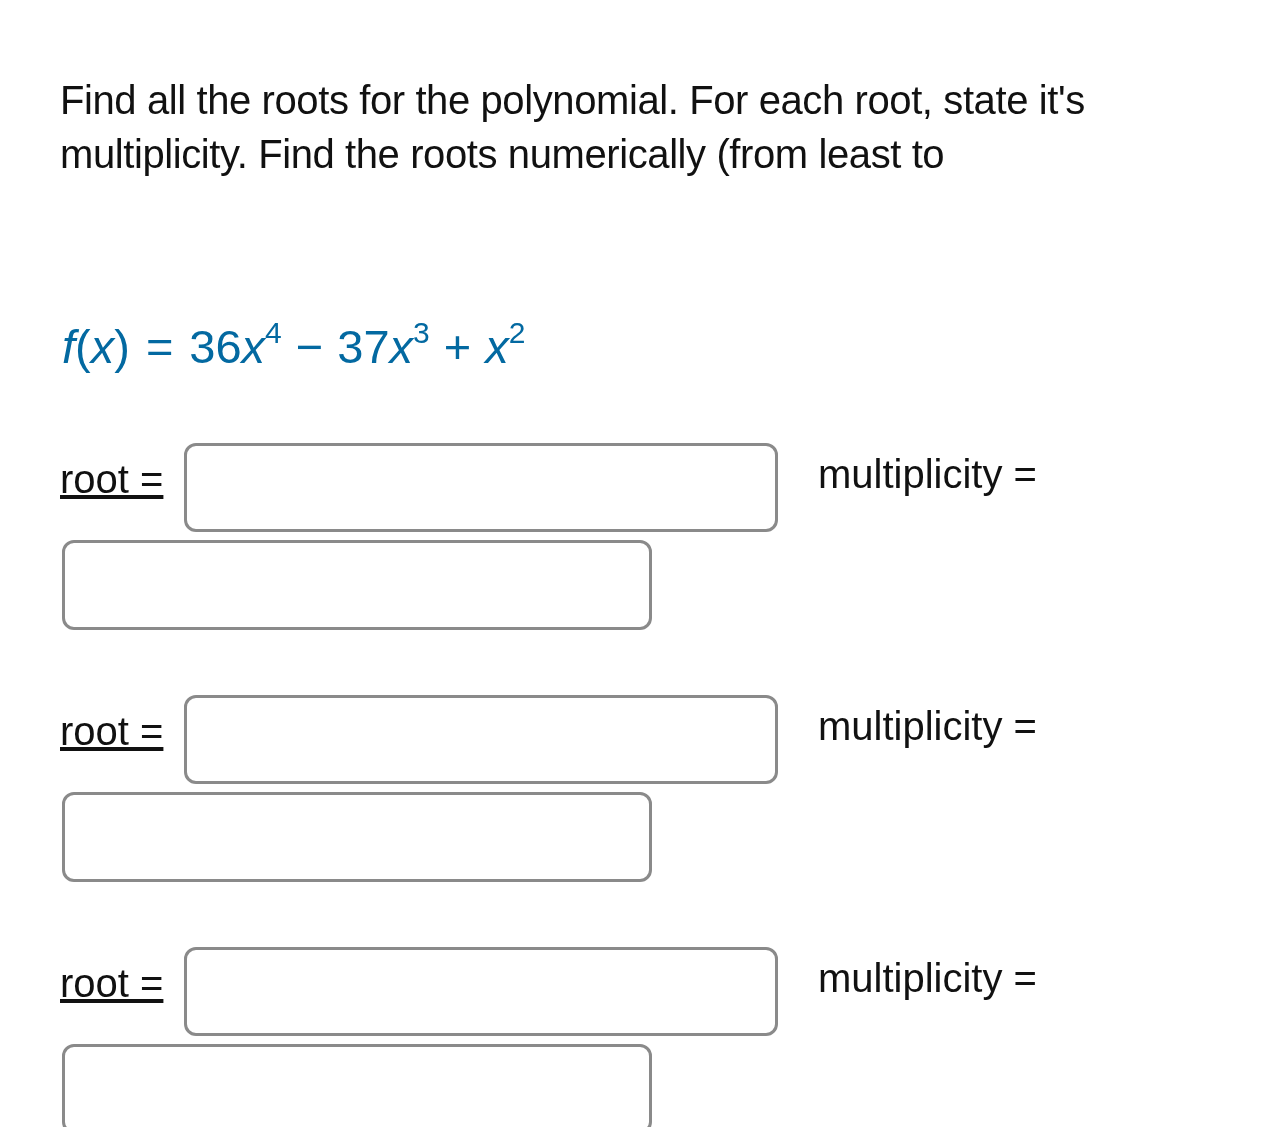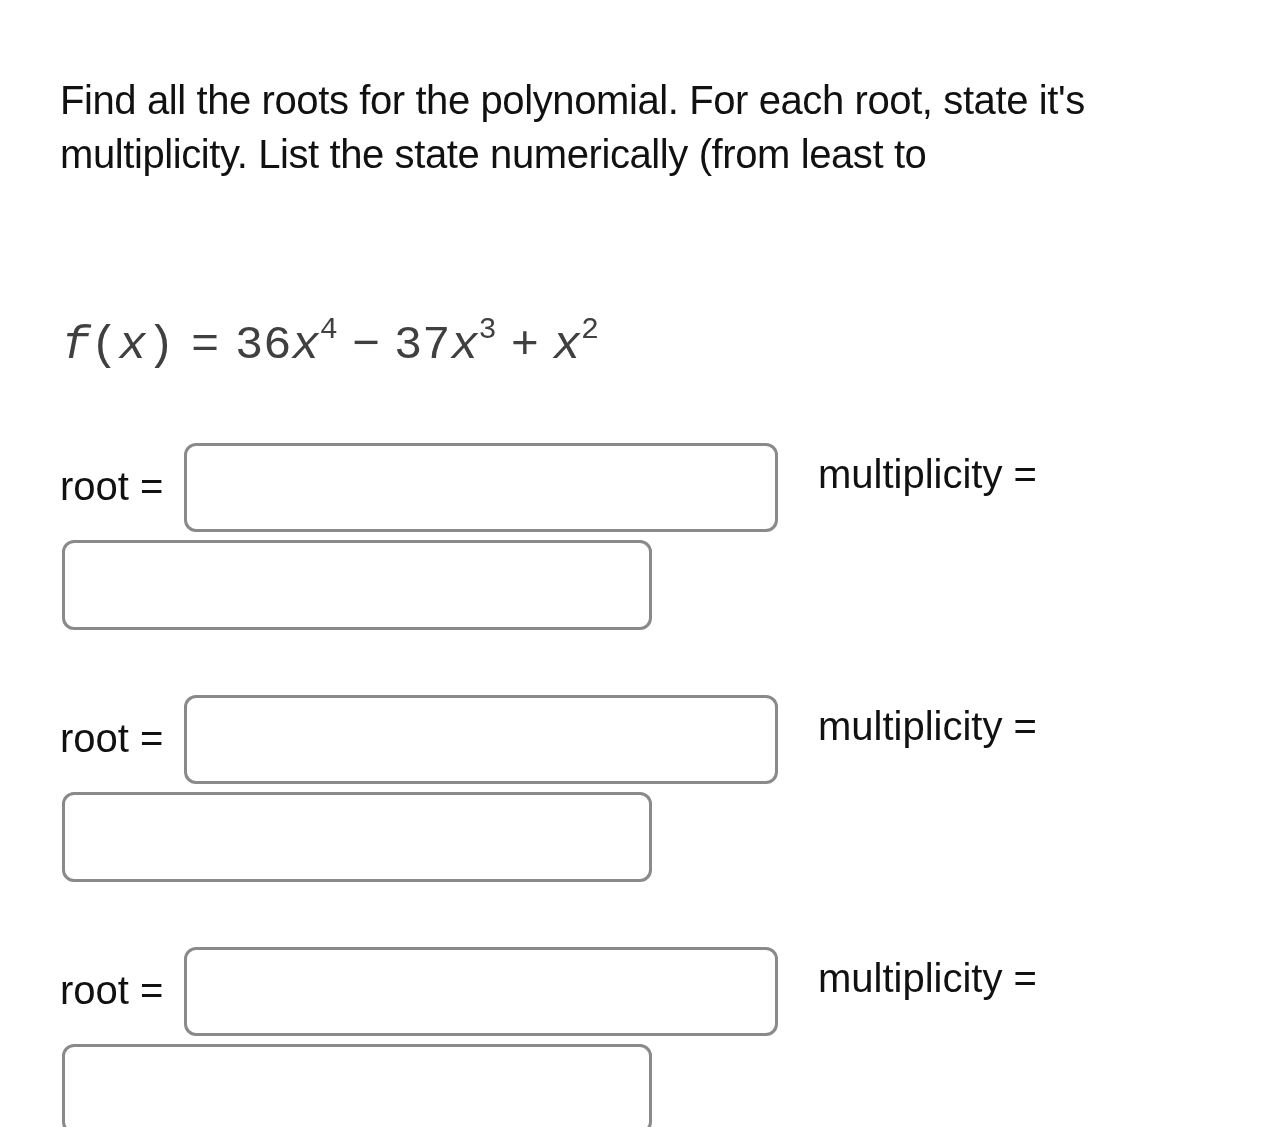--- a/index.html
+++ b/index.html
@@ -27,23 +27,23 @@
     line-height: 54px;
     letter-spacing: -0.4px;
     color: #111111;
   }
 
   
   .formula {
     position: absolute;
     left: 62px;
     top: 272px;
-    font-family: Liberation Mono, monospace;
+    font-family: Liberation Sans, sans-serif;
     font-size: 47px;
-    color: #404040;
+    color: #0369a1;
     white-space: nowrap;
   }
   .formula .it {
     font-style: italic;
   }
   .formula .eq {
     margin: 0 16px;
   }
   .formula .op {
     margin: 0 14px;
@@ -65,21 +65,21 @@
   .row-2 { top: 648px; }
   .row-3 { top: 900px; }
 
   .lbl {
     position: absolute;
     font-size: 40px;
     line-height: 48px;
     color: #111111;
     white-space: nowrap;
   }
-  .root-lbl { left: 60px;  top: 19px; }
+  .root-lbl { left: 60px;  top: 12px; text-decoration: underline; }
   .mult-lbl { left: 818px; top: 7px; }
 
   .ans-input {
     position: absolute;
     box-sizing: border-box;
     border: 3px solid #8a8a8a;
     border-radius: 12px;
     background: #ffffff;
     font-family: "Liberation Sans", sans-serif;
     font-size: 38px;
@@ -100,21 +100,21 @@
     height: 90px;
   }
 </style>
 </head>
 <body>
 
 <div class="page">
 
   <div class="prompt">
     <div>Find all the roots for the polynomial. For each root, state it's</div>
-    <div>multiplicity. List the state numerically (from least to</div>
+    <div>multiplicity. Find the roots numerically (from least to</div>
   </div>
 
   <div class="formula"><span class="it">f</span><span>(</span><span class="it">x</span><span>)</span><span class="eq">=</span><span>36</span><span class="it">x</span><sup>4</sup><span class="op">−</span><span>37</span><span class="it">x</span><sup>3</sup><span class="op">+</span><span class="it">x</span><sup>2</sup></div>
 
   <section class="answer-row row-1">
     <span class="lbl root-lbl">root =</span>
     <input class="ans-input root-input" type="text" value="" style="">
     <span class="lbl mult-lbl">multiplicity =</span>
     <input class="ans-input extra-input" type="text" value="" style="">
   </section>

